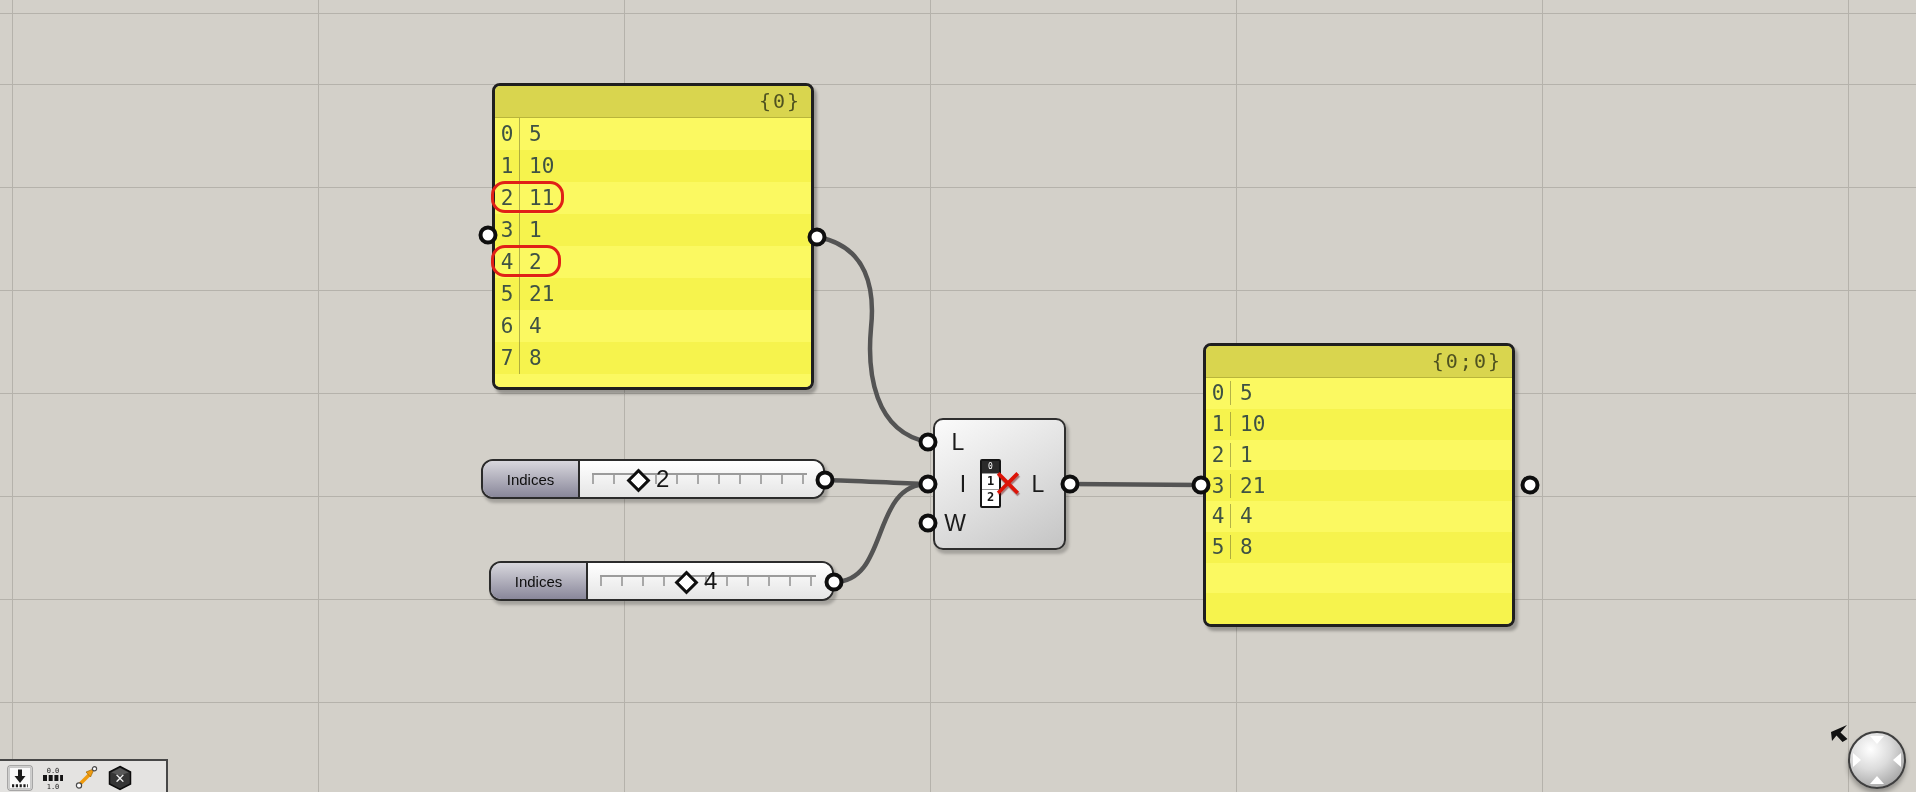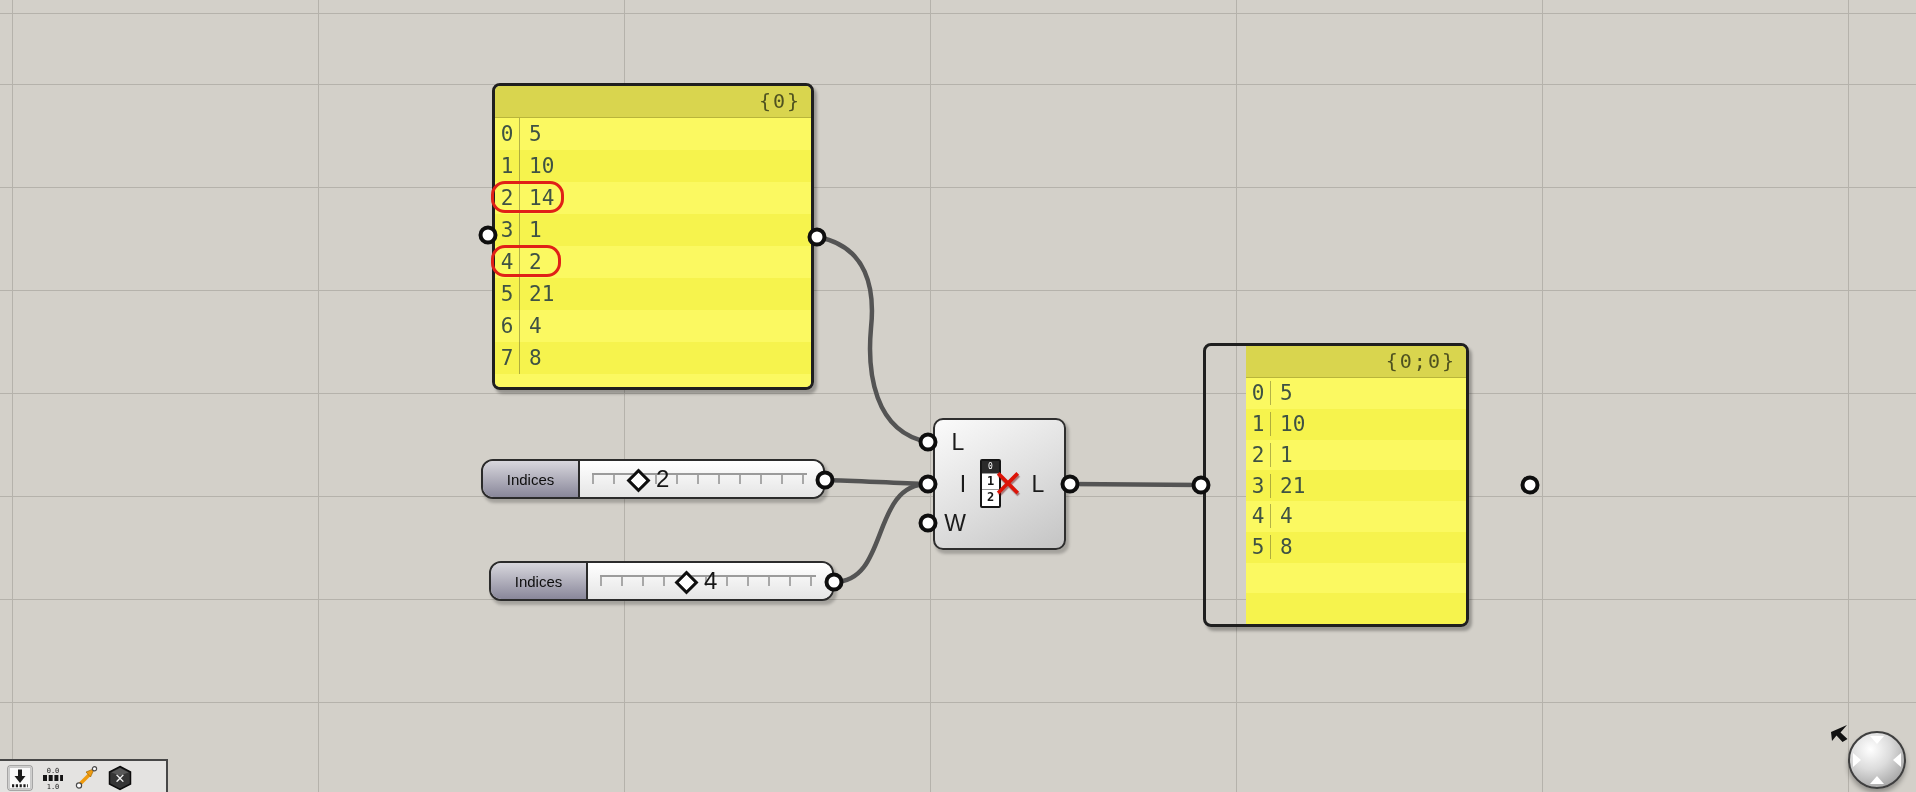--- a/index.html
+++ b/index.html
@@ -133,21 +133,21 @@
       <div class="prow">
           <span class="pidx">0</span>
           <span class="pval">5</span>
         </div>
       <div class="prow">
           <span class="pidx">1</span>
           <span class="pval">10</span>
         </div>
       <div class="prow">
           <span class="pidx">2</span>
-          <span class="pval">14</span>
+          <span class="pval">11</span>
         </div>
       <div class="prow">
           <span class="pidx">3</span>
           <span class="pval">1</span>
         </div>
       <div class="prow">
           <span class="pidx">4</span>
           <span class="pval">2</span>
         </div>
       <div class="prow">
@@ -162,21 +162,21 @@
           <span class="pidx">7</span>
           <span class="pval">8</span>
         </div>
       <div class="pfill"></div>
     </div>
   </div>
 
   <div class="hl" style="left:491px;top:181px;width:73px;height:32px;"></div>
   <div class="hl" style="left:491px;top:245px;width:70px;height:32px;"></div>
 
-  <div id="output-panel" class="panel" style="left:1203px;top:343px;width:266px;height:284px;padding-left:40px;">
+  <div id="output-panel" class="panel" style="left:1203px;top:343px;width:312px;height:284px;">
     <div class="phead">{0;0}</div>
     <div class="pbody">
       <div class="prow">
           <span class="pidx">0</span>
           <span class="pval">5</span>
         </div>
       <div class="prow">
           <span class="pidx">1</span>
           <span class="pval">10</span>
         </div>

